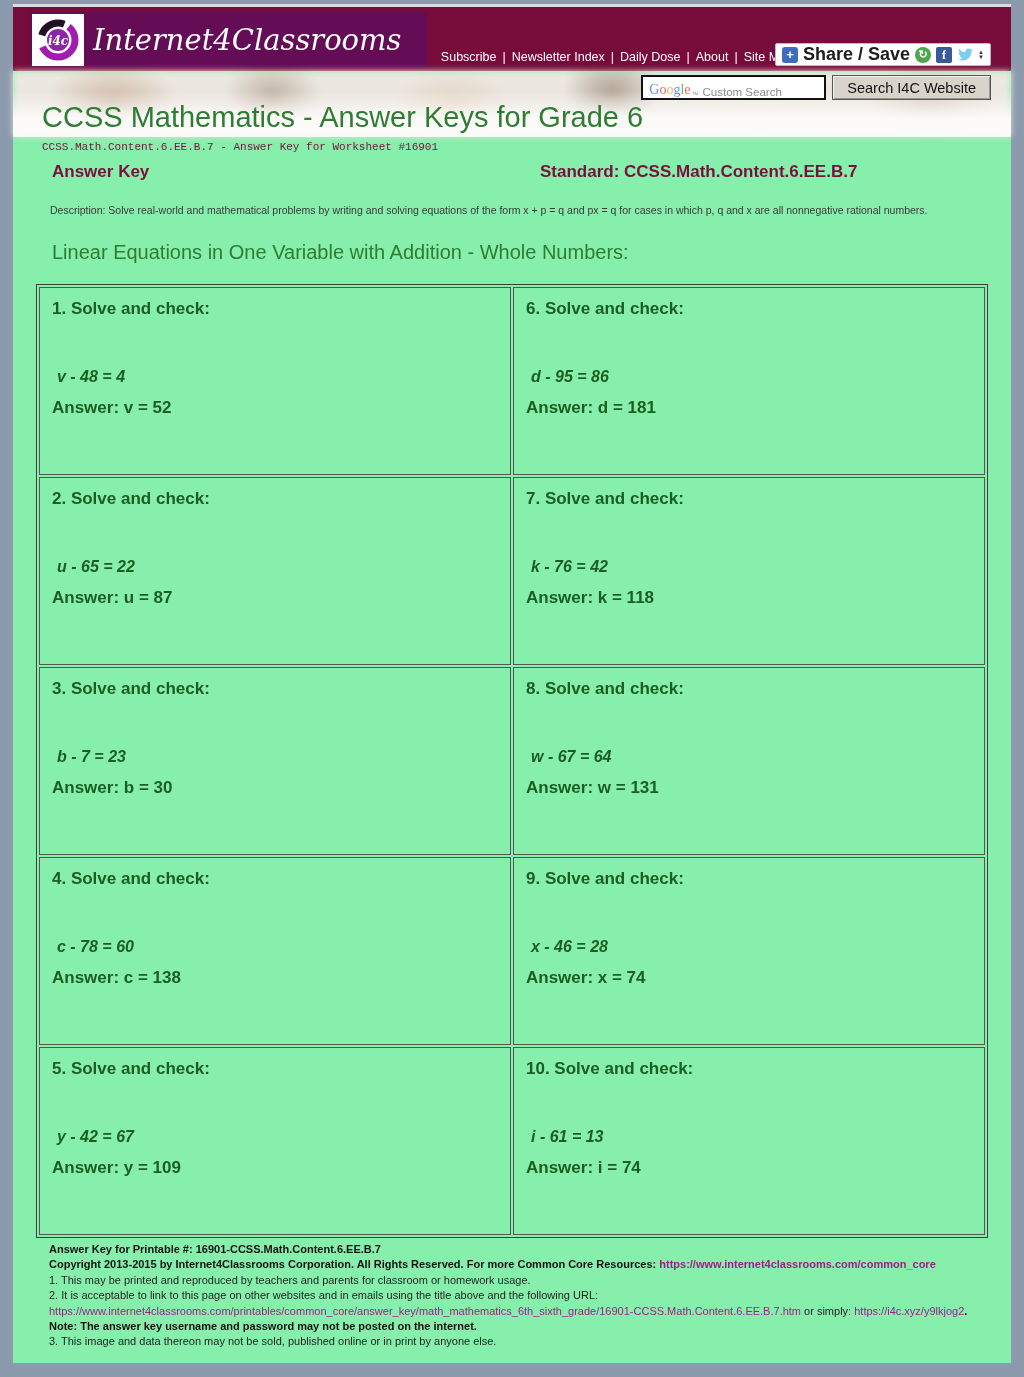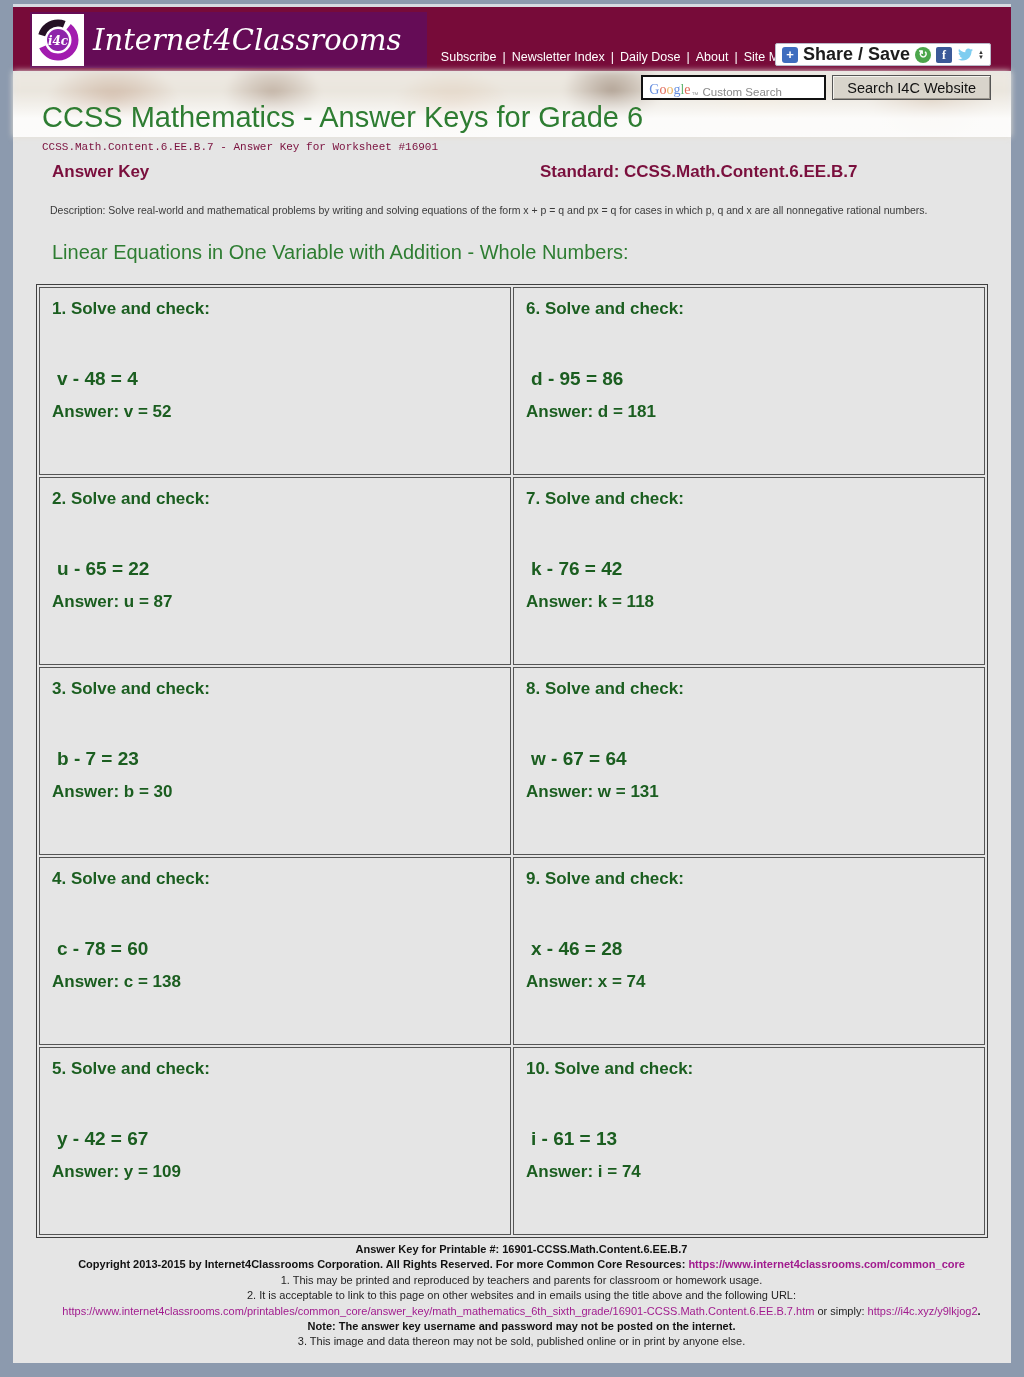--- a/index.html
+++ b/index.html
@@ -2,21 +2,21 @@
 <html style="--header-bg: #770b39; --logo-bg: #650c56; --green-title: #2e7d32; --green-text: #1b5e20; --maroon-text: #7a0f3d; --link: #a11b8e; --frame: #8c9aae;"><head>
 <meta charset="utf-8">
 <style>
   :root{
     --header-bg:#770b39; --logo-bg:#650c56; --green-title:#2e7d32; --green-text:#1b5e20;
     --maroon-text:#7a0f3d; --link:#a11b8e; --frame:#8c9aae;
   }
   *{margin:0;padding:0;box-sizing:border-box;}
   body{width:1024px;height:1377px;background:var(--frame);position:relative;overflow:hidden;
        font-family:"Liberation Sans",sans-serif;}
-  .page{position:absolute;left:13px;top:4px;width:998px;height:1359px;background:#e5e5e5;
+  .page{position:absolute;left:13px;top:4px;width:998px;height:1359px;background:#86efac;
         border-top:3px solid #d7dbe2;}
 
   
   .site-header{position:relative;height:64px;background:var(--header-bg);}
   .logo{position:absolute;left:17px;top:5px;height:56px;background:var(--logo-bg);
         display:flex;align-items:center;padding:0 26px 0 2px;cursor:pointer;}
   .logo-badge{width:52px;height:52px;background:#fff;display:flex;align-items:center;justify-content:center;}
   .brand{font-family:"DejaVu Serif",serif;font-style:italic;color:#fff;font-size:29px;margin-left:9px;white-space:nowrap;}
   .nav{position:absolute;right:218px;bottom:7px;color:#fff;font-size:12.5px;white-space:nowrap;}
   .nav a{color:#fff;text-decoration:none;cursor:pointer;}
@@ -63,24 +63,24 @@
   .key-row{position:relative;margin-top:9px;height:20px;}
   .answer-key{position:absolute;left:39px;font-size:17px;font-weight:bold;color:var(--maroon-text);}
   .standard{position:absolute;left:527px;font-size:17px;font-weight:bold;color:var(--maroon-text);}
   .description{margin:22px 0 0 37px;font-size:10.5px;color:#3a3a3a;}
   .section-heading{margin:25px 0 0 39px;font-size:20px;font-weight:normal;color:var(--green-title);}
 
   table.problems{margin:20px 0 0 23px;width:952px;border-collapse:separate;border-spacing:2px;
       border:1px solid #3f3f3f;}
   table.problems td{width:50%;height:188px;vertical-align:top;border:1px solid #555;padding:11px 12px;}
   .ptitle{font-size:17px;font-weight:bold;color:var(--green-text);}
-  .eq{margin-top:49px;padding-left:5px;font-size:19px;font-weight:bold;color:var(--green-text);}
+  .eq{margin-top:49px;padding-left:5px;font-size:16px;font-weight:bold;color:var(--green-text);font-style:italic;}
   .ans{margin-top:12px;font-size:17px;font-weight:bold;color:var(--green-text);}
 
-  .footer{margin:4px 0 16px 36px;width:945px;font-size:11px;line-height:15.4px;color:#1f1f1f;text-align:center;}
+  .footer{margin:4px 0 16px 36px;width:945px;font-size:11px;line-height:15.4px;color:#1f1f1f;}
   .f-bold{font-weight:bold;color:#111;}
   .footer a{color:var(--link);text-decoration:none;cursor:pointer;}
 </style>
 </head>
 <body>
 
 <div class="page">
 
   <div class="site-header">
     <div class="logo">

